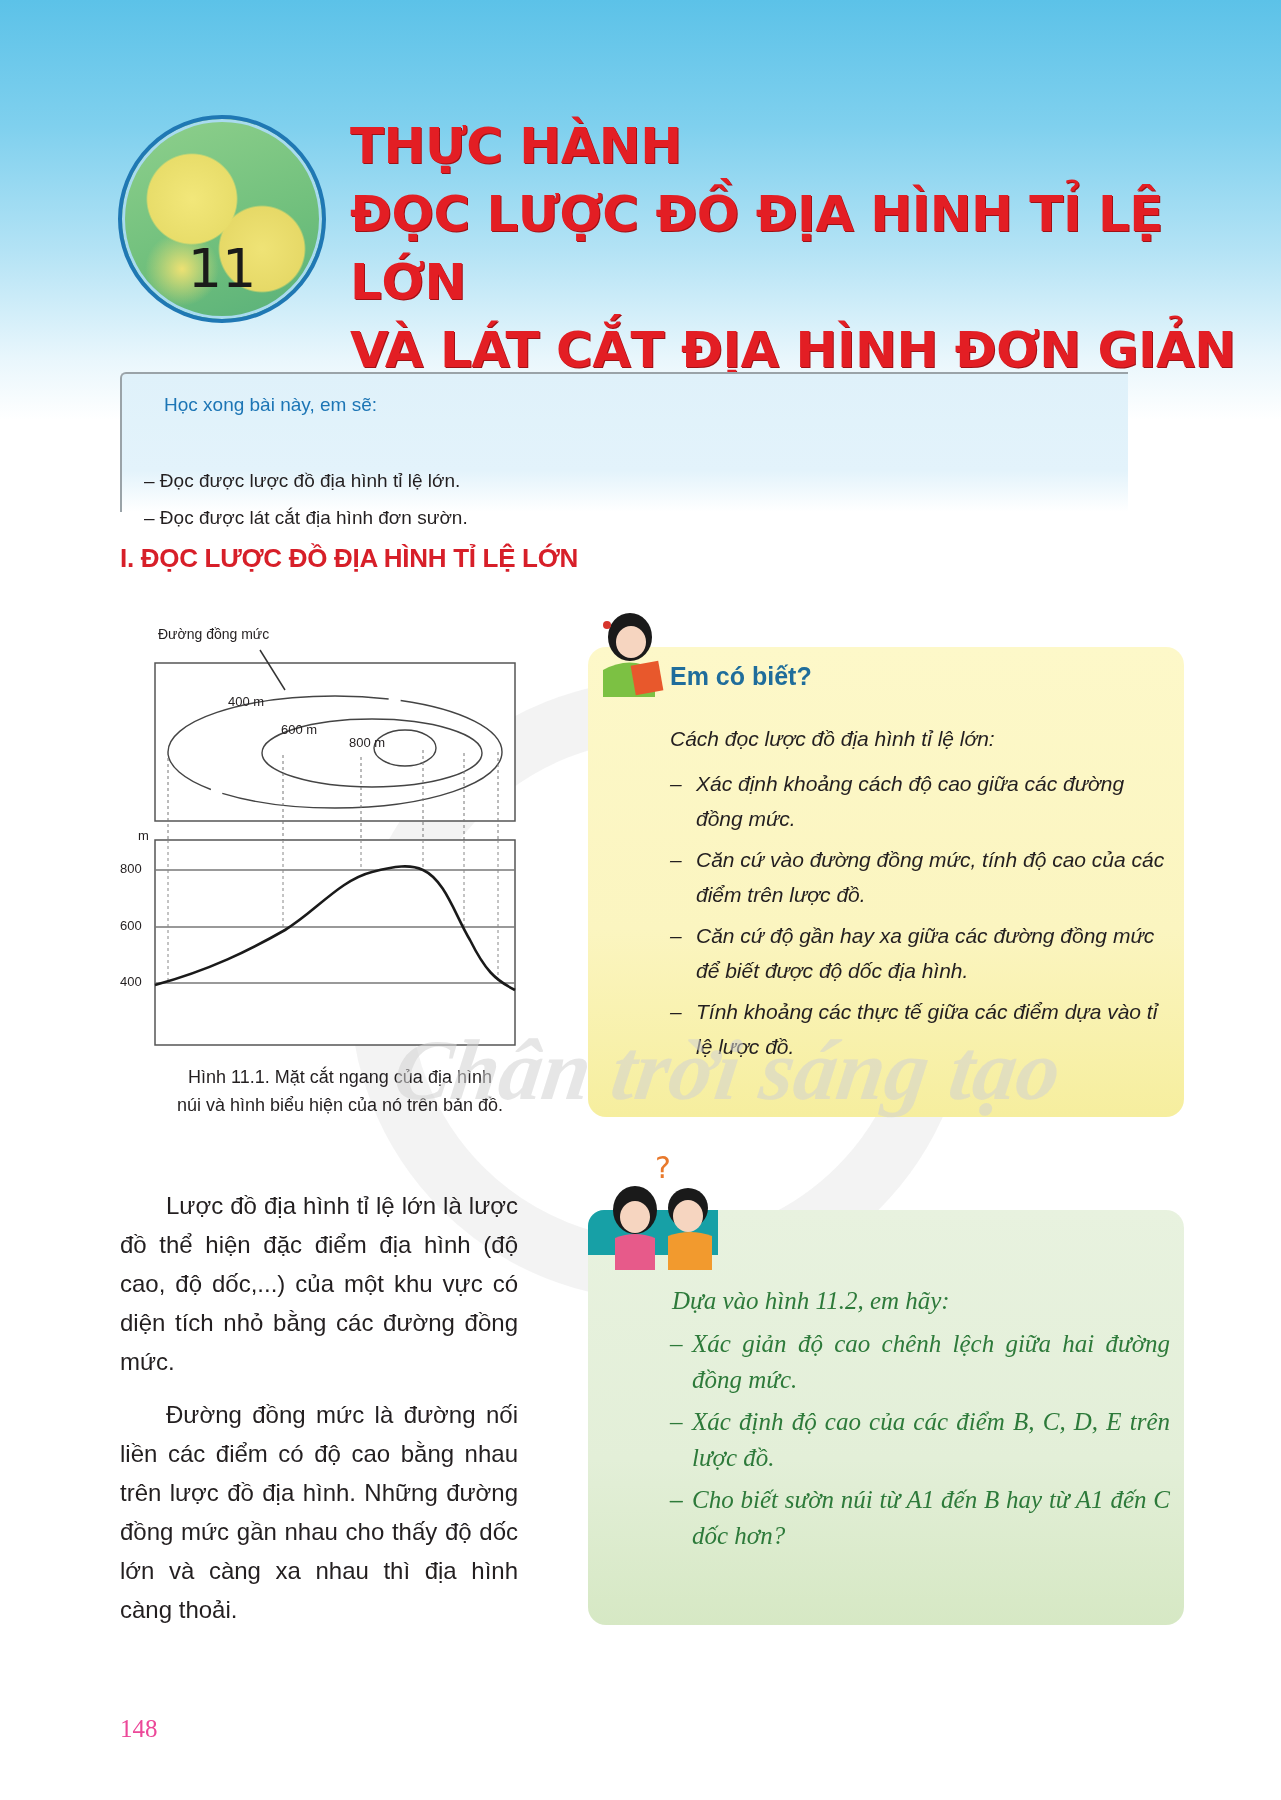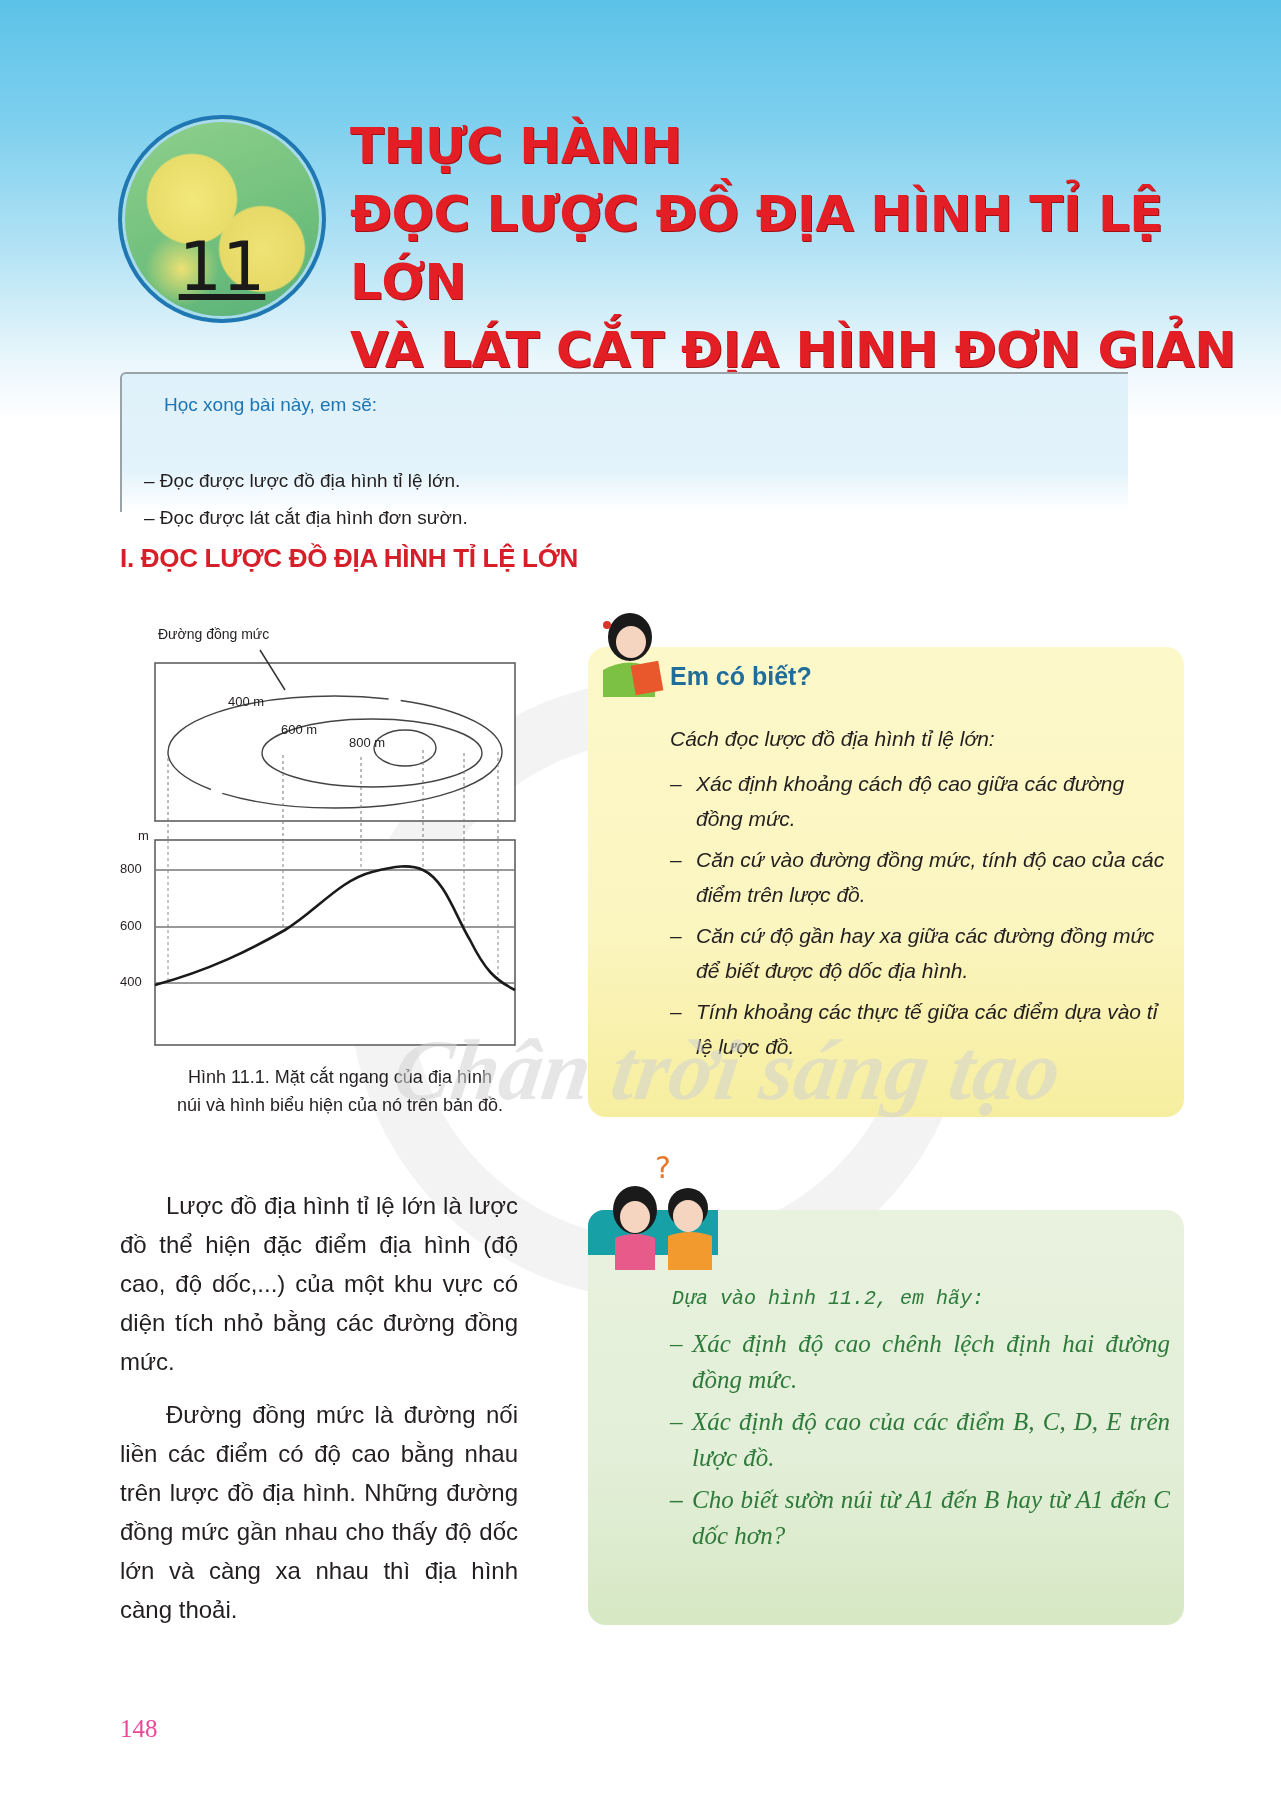--- a/index.html
+++ b/index.html
@@ -25,21 +25,21 @@
         radial-gradient(circle at 30% 75%, #ede173 0%, transparent 18%),
         linear-gradient(160deg, #8fd08c 0%, #6fbf7c 60%, #58b07a 100%);
       box-shadow: inset 0 0 0 3px #a9dbef;
       overflow: hidden;
     }
     .badge-label {
       position: absolute; width: 100%; text-align: center;
       font-family: "DejaVu Sans", sans-serif; color: #1a1a1a; font-weight: normal;
     }
     .badge-bai { top: 38px; font-size: 52px; letter-spacing: 1px; }
-    .badge-num { top: 108px; font-size: 68px; text-decoration: underline; }
+    .badge-num { top: 118px; font-size: 54px; }
 
     .title {
       position: absolute; left: 350px; top: 112px;
       font-family: "DejaVu Sans", sans-serif; font-weight: bold;
       color: #e31e24; font-size: 50px; line-height: 68px;
       letter-spacing: -0.5px;
       text-shadow: 1px 1px 0 #a01015;
     }
 
     .objectives {
@@ -121,22 +121,22 @@
       background: linear-gradient(180deg, #e8f2df 0%, #e3efd8 60%, #d6e8c4 100%);
       border-radius: 18px;
     }
     .quest-tab {
       position: absolute; left: 588px; top: 1210px; width: 130px; height: 45px;
       background: #17a0a6; border-radius: 16px 0 0 0;
     }
     .kids { position: absolute; left: 590px; top: 1150px; width: 150px; height: 120px; }
     .quest-intro {
       position: absolute; left: 672px; top: 1287px;
-      font-family: Liberation Mono, monospace; font-style: italic;
-      font-size: 20px; color: #2d7a3a;
+      font-family: Liberation Serif, serif; font-style: italic;
+      font-size: 25px; color: #2d7a3a;
     }
     .quest-list { position: absolute; left: 670px; top: 1326px; width: 500px; }
     .quest-item {
       position: relative; padding-left: 22px;
       font-family: "Liberation Serif", "DejaVu Serif", serif; font-style: italic;
       font-size: 25px; line-height: 36px; color: #2d7a3a; text-align: justify;
       margin-bottom: 6px;
     }
     .quest-item .dash { position: absolute; left: 0; top: 0; }
 
@@ -257,19 +257,19 @@
   <text x="65" y="28" font-size="30" fill="#e8792c" font-family="DejaVu Sans, sans-serif">?</text>
   <ellipse cx="45" cy="60" rx="22" ry="24" fill="#1a1a1a"></ellipse>
   <ellipse cx="45" cy="67" rx="15" ry="16" fill="#f6d5c0"></ellipse>
   <path d="M25,88 Q45,80 65,88 L65,120 L25,120 Z" fill="#e75a8a"></path>
   <ellipse cx="98" cy="58" rx="20" ry="20" fill="#1a1a1a"></ellipse>
   <ellipse cx="98" cy="66" rx="15" ry="16" fill="#f6d5c0"></ellipse>
   <path d="M78,86 Q100,78 122,86 L122,120 L78,120 Z" fill="#f29a2e"></path>
 </svg>
 <div class="quest-intro">Dựa vào hình 11.2, em hãy:</div>
 <div class="quest-list">
-  <div class="quest-item"><span class="dash">–</span><span>Xác định độ cao chênh lệch định hai đường đồng mức.</span></div>
+  <div class="quest-item"><span class="dash">–</span><span>Xác giản độ cao chênh lệch giữa hai đường đồng mức.</span></div>
   <div class="quest-item"><span class="dash">–</span><span>Xác định độ cao của các điểm B, C, D, E trên lược đồ.</span></div>
   <div class="quest-item"><span class="dash">–</span></div>
   <div class="quest-item"><span class="dash">–</span><span>Cho biết sườn núi từ A1 đến B hay từ A1 đến C dốc hơn?</span></div>
 </div>
 
 <div class="page-num">148</div>
 
 </body></html>

